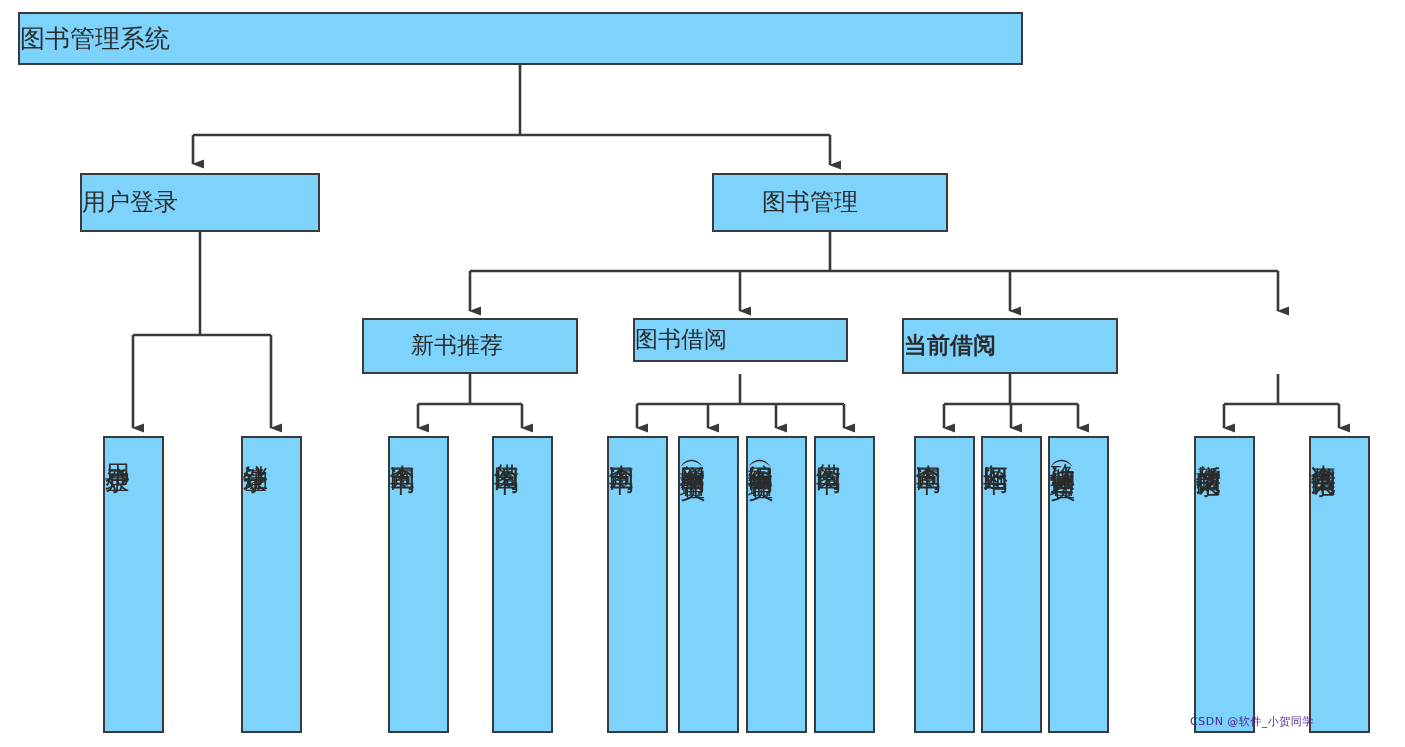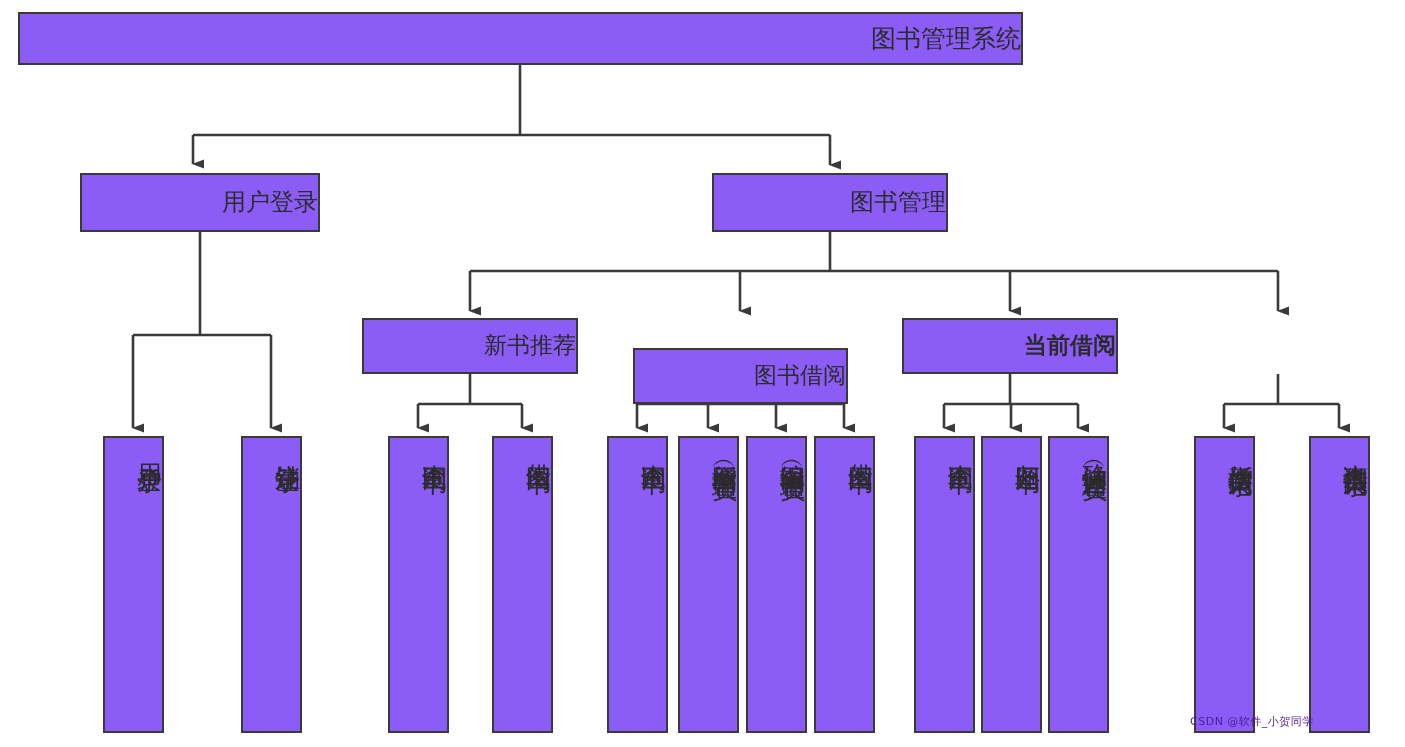--- a/index.html
+++ b/index.html
@@ -22,25 +22,25 @@
     position: absolute;
     left: 0;
     top: 0;
     width: 1405px;
     height: 747px;
     pointer-events: none;
   }
   .node {
     position: absolute;
     box-sizing: border-box;
-    background: #8b5cf6;
+    background: #7dd3fc;
     border: 2px solid #3a3a3a;
     display: flex;
     align-items: center;
-    justify-content: flex-end;
+    justify-content: flex-start;
     z-index: 2;
   }
   .node-label {
     color: #2b2b2b;
     line-height: 1.18;
     text-align: center;
     white-space: nowrap;
   }
   
   .node.level-root .node-label {
@@ -135,28 +135,28 @@
     </g>
   </svg>
 
   <div class="node level-root" style="left:18px; top:12px; width:1005px; height:53px;">
     <span class="node-label">图书管理系统</span>
   </div>
 
   <div class="node level-1" style="left:80px; top:173px; width:240px; height:59px;">
     <span class="node-label">用户登录</span>
   </div>
-  <div class="node level-1" style="left:712px; top:173px; width:236px; height:59px;">
+  <div class="node level-1" style="left:712px; top:173px; width:236px; height:59px;padding-left:48px;">
     <span class="node-label">图书管理</span>
   </div>
 
   <div class="node level-2" style="left:362px; top:318px; width:216px; height:56px;padding-left:47px;">
     <span class="node-label">新书推荐</span>
   </div>
-  <div class="node level-2" style="left:633px; top:318px; width:215px; height:56px;margin-top:30px;">
+  <div class="node level-2" style="left:633px; top:318px; width:215px; height:44px;">
     <span class="node-label">图书借阅</span>
   </div>
   <div class="node level-2" style="left:902px; top:318px; width:216px; height:56px;font-weight:bold;">
     <span class="node-label">当前借阅</span>
   </div>
 
   <div class="node level-leaf" style="left:103px; top:436px; width:61px; height:297px;">
     <span class="node-label">用户登录</span>
   </div>
   <div class="node level-leaf" style="left:241px; top:436px; width:61px; height:297px;">

